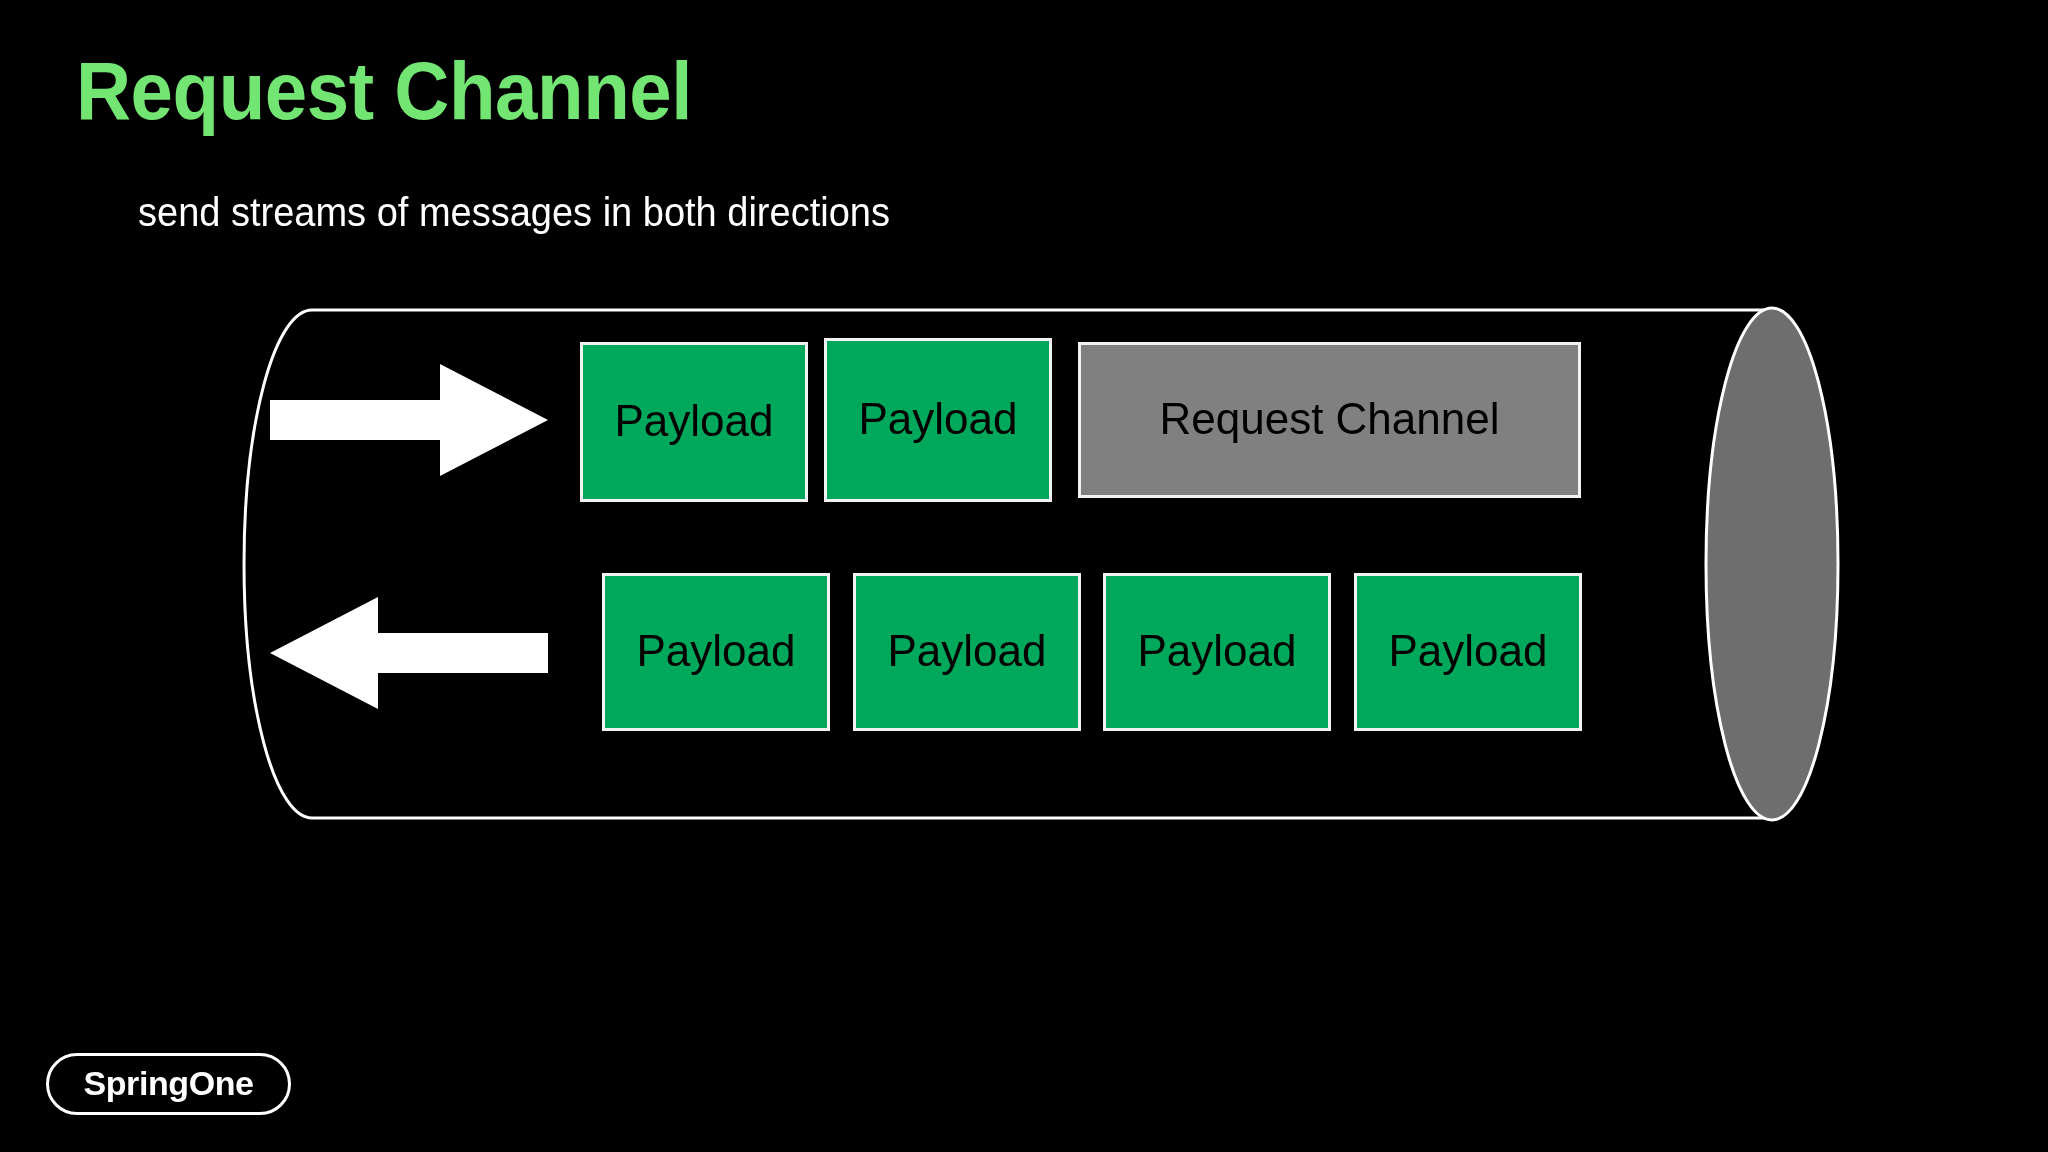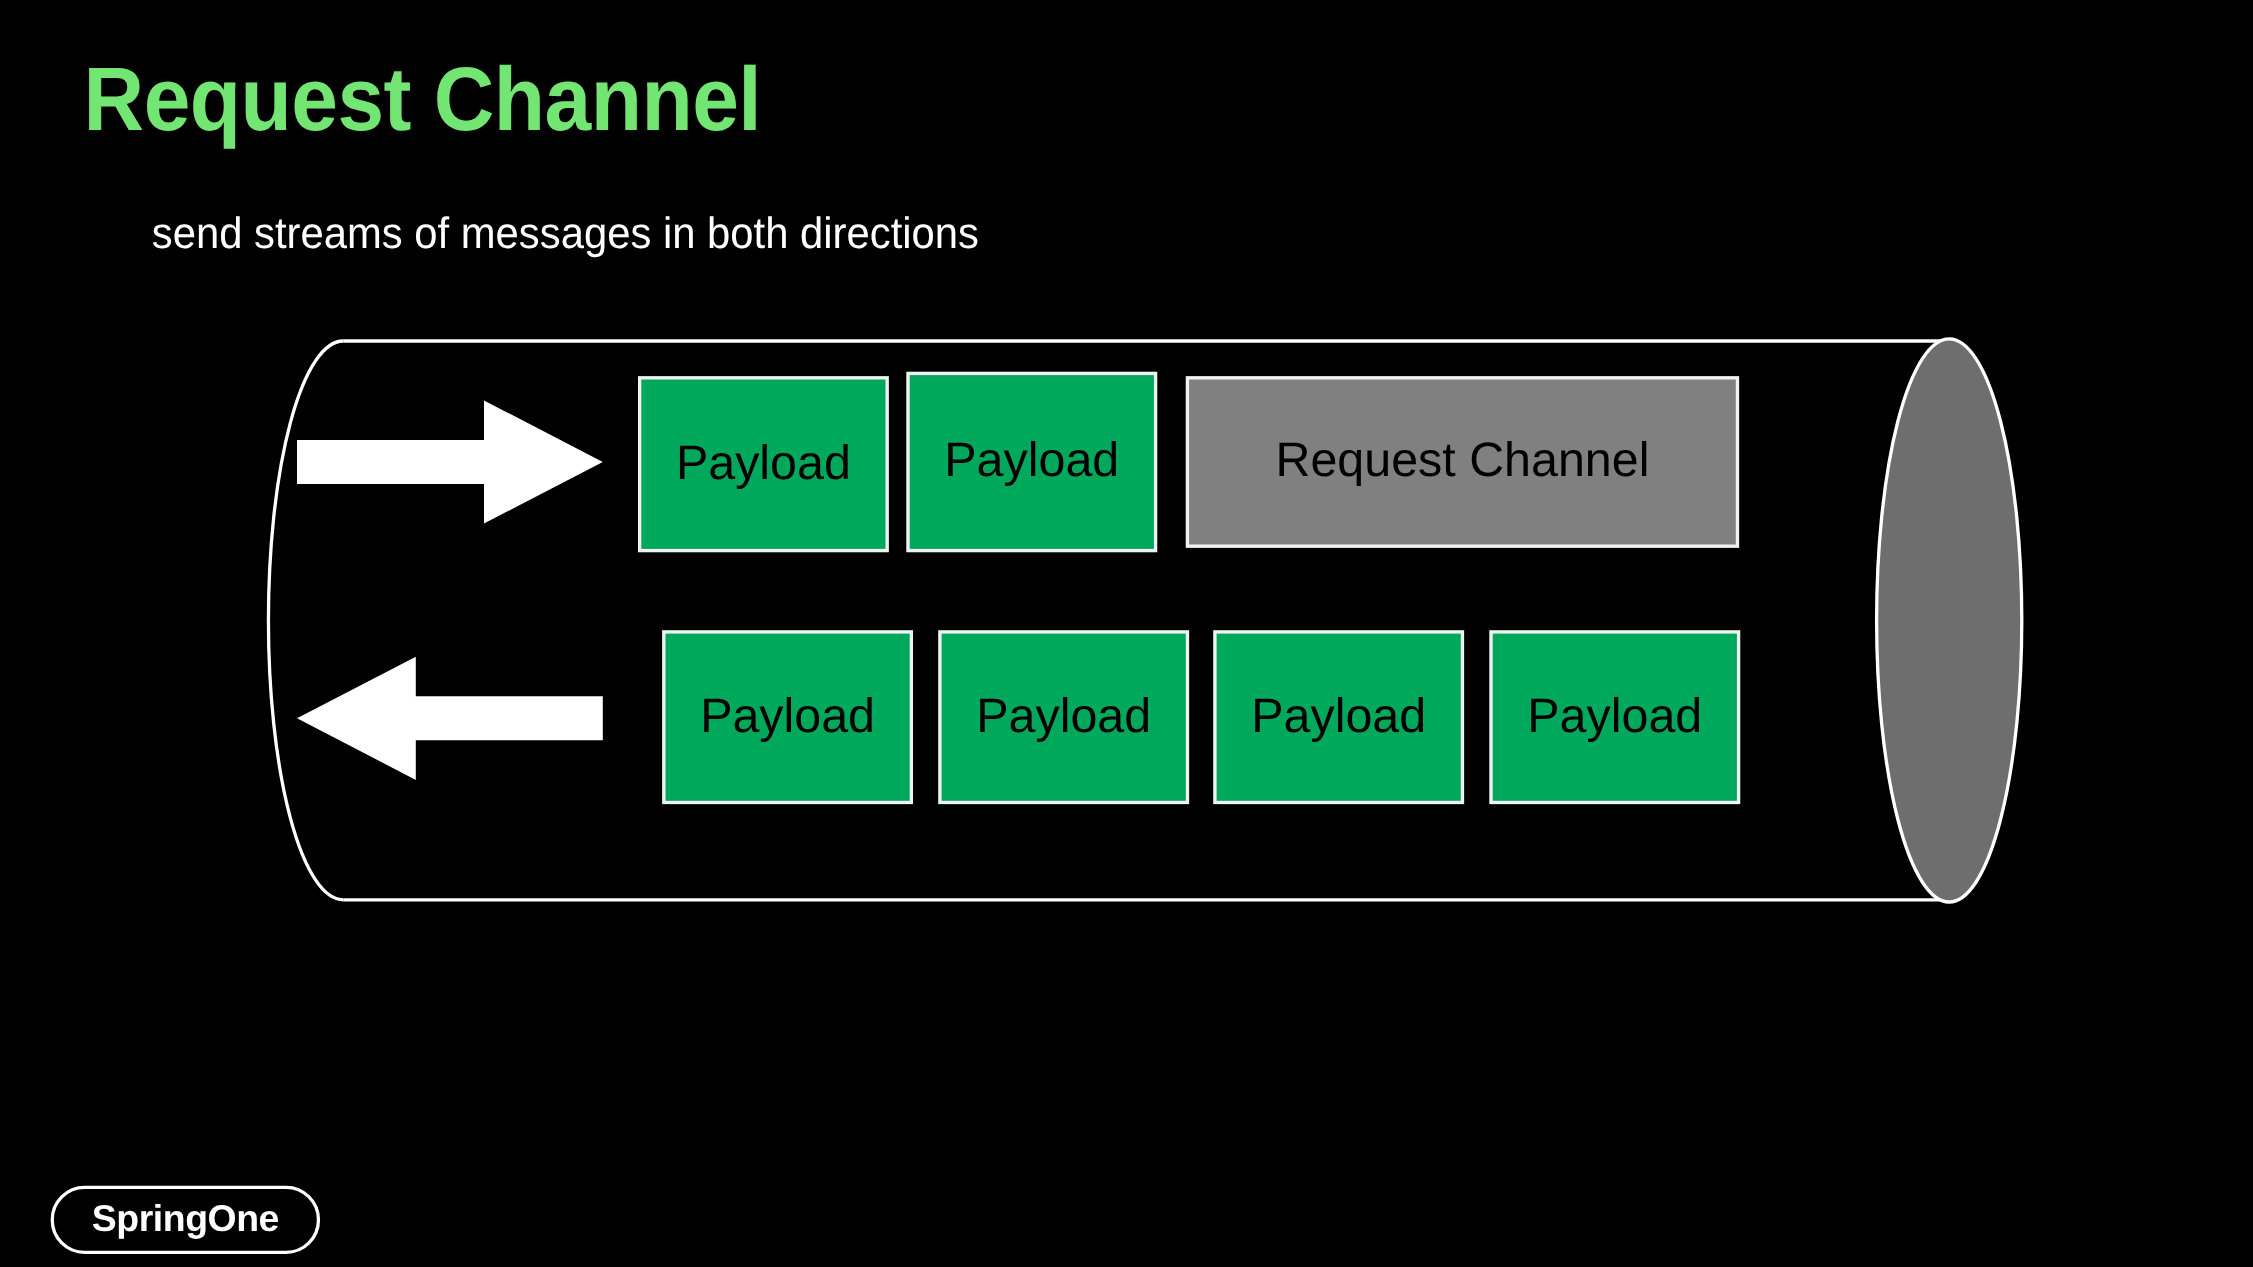--- a/index.html
+++ b/index.html
@@ -85,21 +85,21 @@
   .msg-box .box-label {
     display: block;
     white-space: nowrap;
     transform: translateY(-1px);
   }
 
   
   #springone-logo {
     position: absolute;
     left: 46px;
-    top: 1078px;
+    top: 1053px;
     width: 245px;
     height: 62px;
     box-sizing: border-box;
     border: 3px solid #FFFFFF;
     border-radius: 31px;
     display: flex;
     align-items: center;
     justify-content: center;
   }
   #springone-logo .logo-text {

